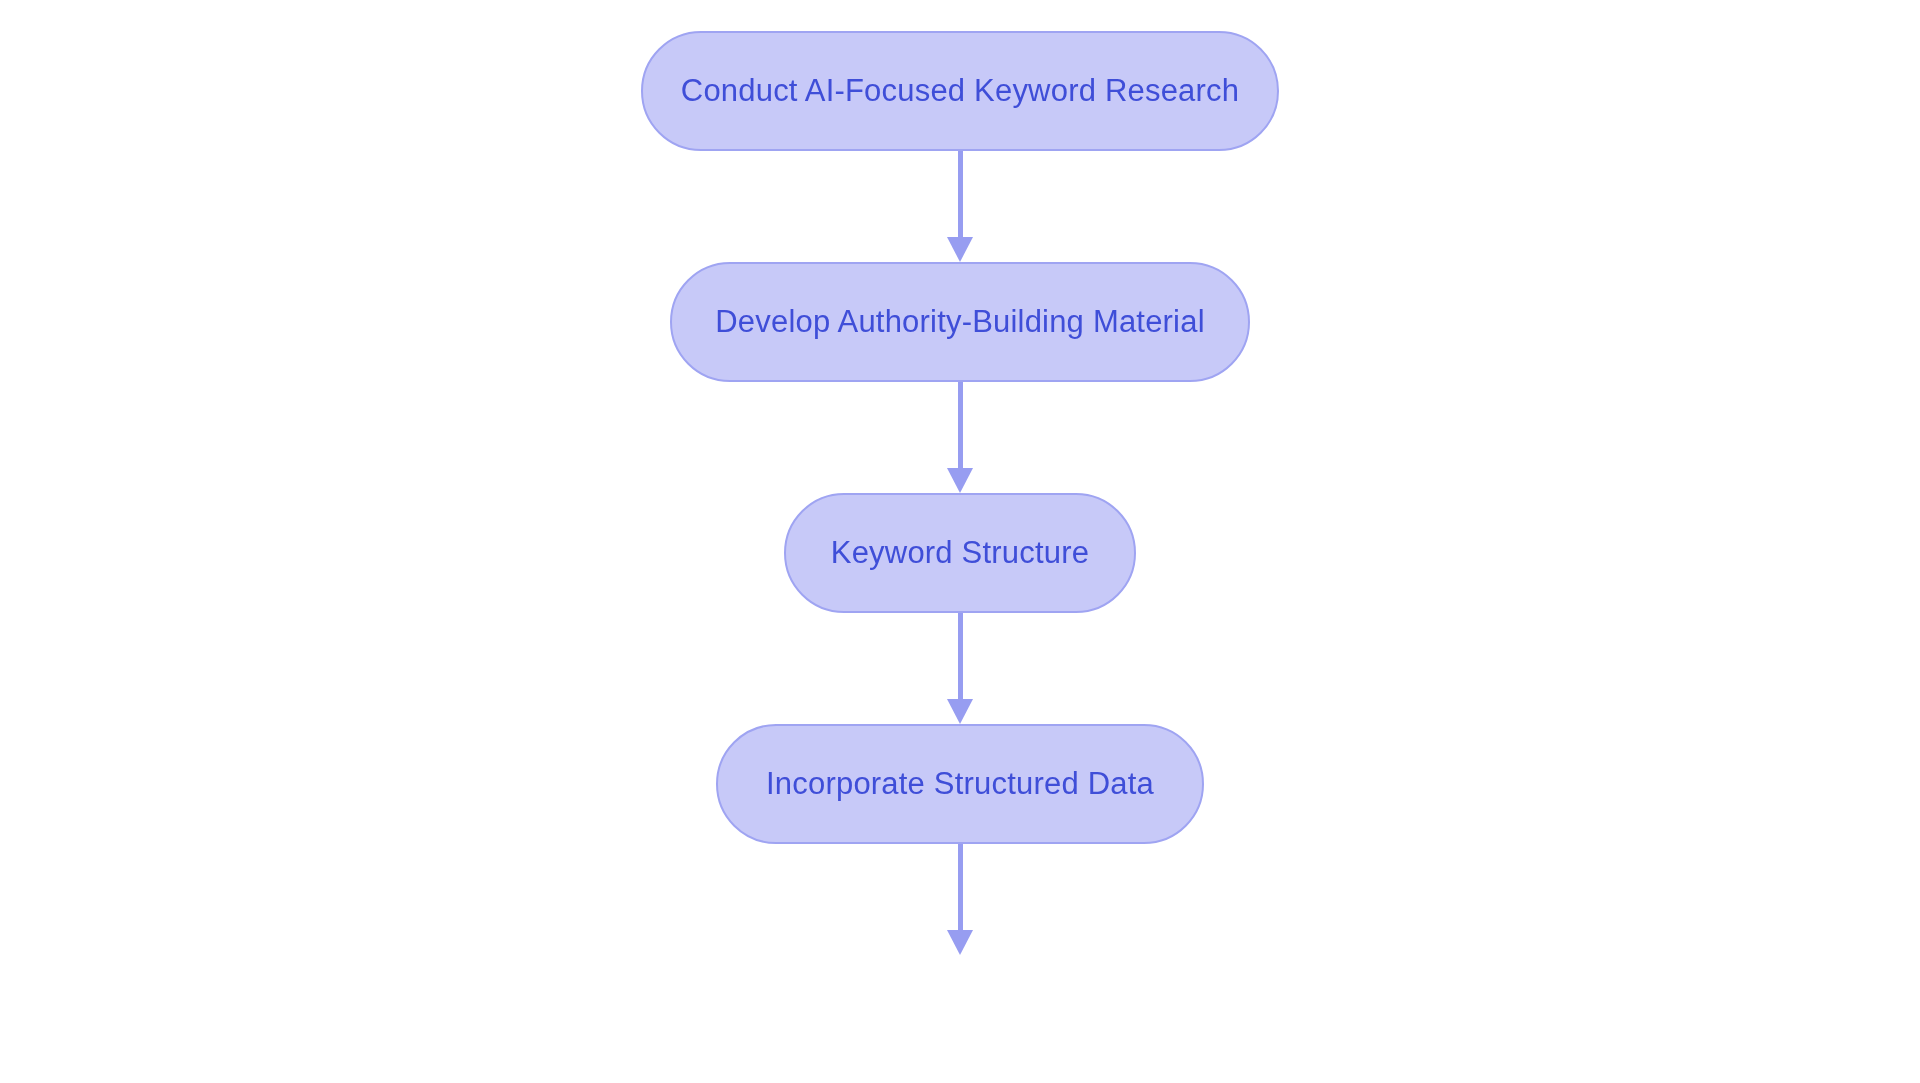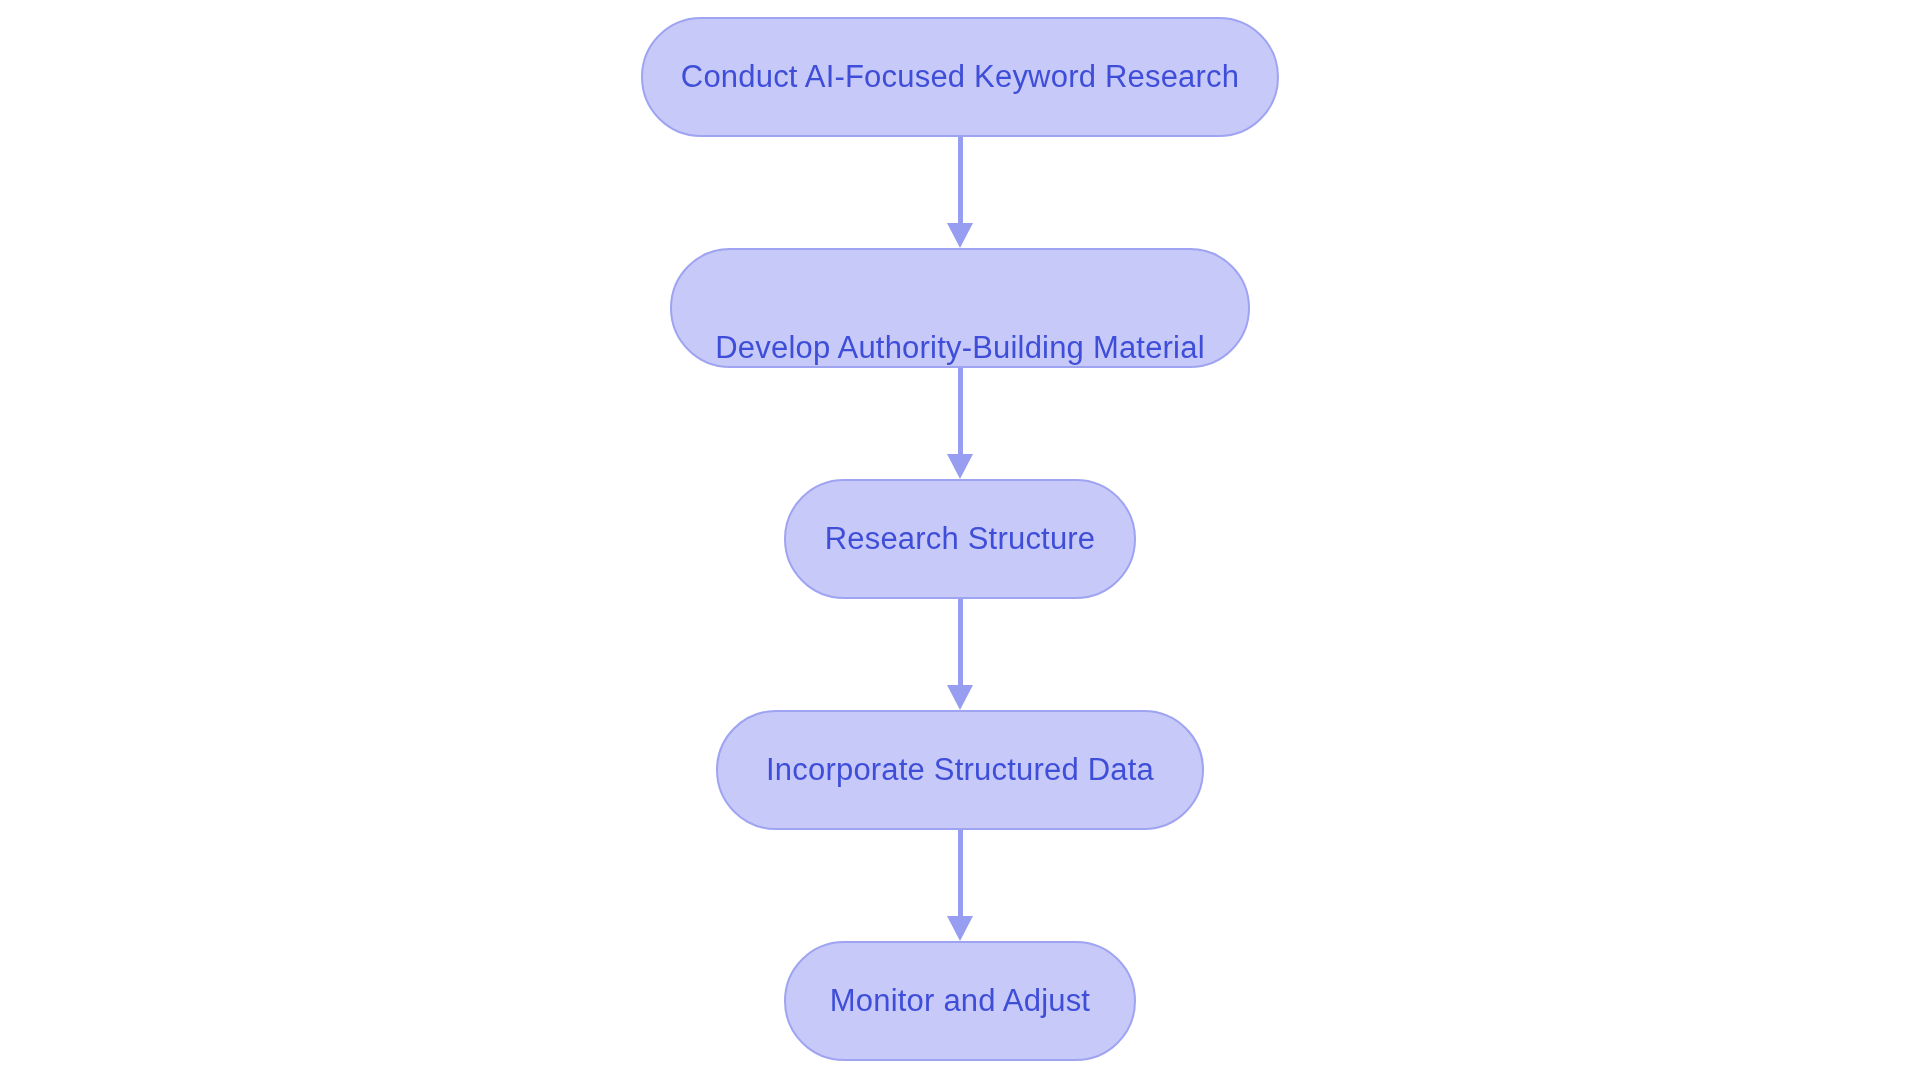--- a/index.html
+++ b/index.html
@@ -17,38 +17,38 @@
   }
   .canvas {
     position: relative;
     width: 1920px;
     height: 1083px;
     background: var(--page-bg);
     overflow: hidden;
     display: flex;
     flex-direction: column;
     align-items: center;
-    padding-top: 17px;
+    padding-top: 31px;
   }
   .node {
     height: 120px;
     border-radius: 60px;
     background: var(--node-fill);
     border: 2px solid var(--node-border);
     color: var(--node-text);
     font-size: 31px;
     letter-spacing: 0.2px;
     display: flex;
     align-items: center;
     justify-content: center;
     text-align: center;
     flex: 0 0 auto;
   }
   .node-1 { width: 638px; }
-  .node-2 { width: 580px; align-items: flex-end; }
+  .node-2 { width: 580px; }
   .node-3 { width: 352px; }
   .node-4 { width: 488px; text-align: center; }
   .node-5 { width: 352px; }
   .edge {
     height: 111px;
     width: 30px;
     display: flex;
     flex-direction: column;
     align-items: center;
     flex: 0 0 auto;
@@ -83,34 +83,31 @@
   <div class="node node-2">
     <span>Develop Authority-Building Material</span>
   </div>
 
   <div class="edge">
     <div class="line"></div>
     <div class="head"></div>
   </div>
 
   <div class="node node-3">
-    <span>Research Structure</span>
+    <span>Keyword Structure</span>
   </div>
 
   <div class="edge">
     <div class="line"></div>
     <div class="head"></div>
   </div>
 
   <div class="node node-4">
     <span>Incorporate Structured Data</span>
   </div>
 
   <div class="edge">
     <div class="line"></div>
     <div class="head"></div>
   </div>
 
-  <div class="node node-5">
-    <span>Monitor and Adjust</span>
-  </div>
 
 </div>
 
 </body></html>

